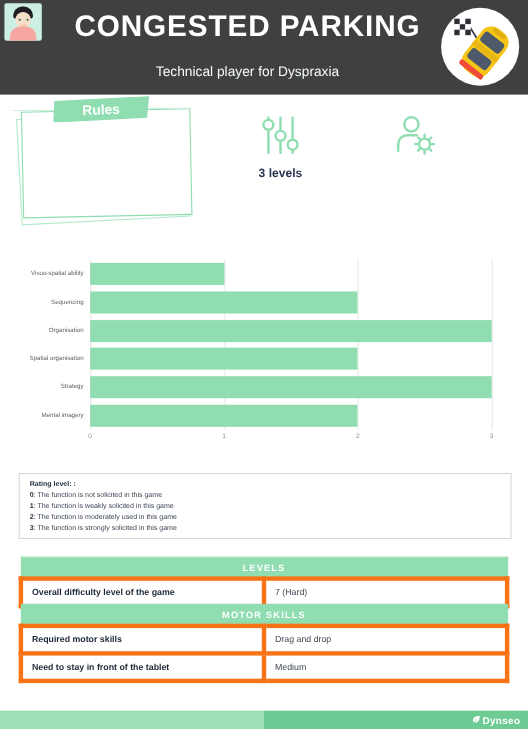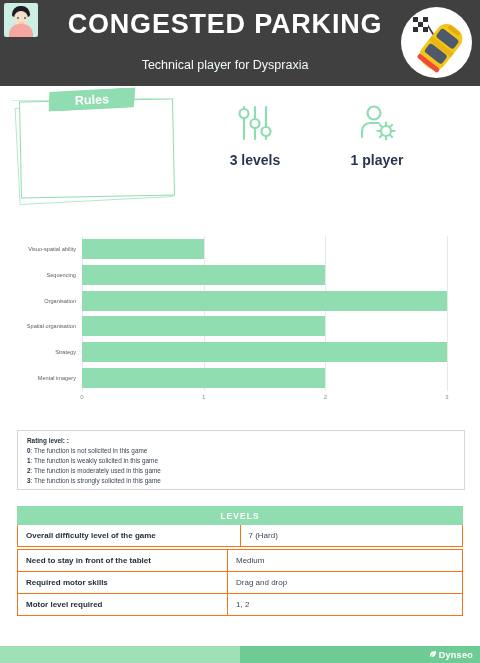--- a/index.html
+++ b/index.html
@@ -91,21 +91,21 @@
     text-align:center;font-size:11.2px;line-height:1.45;color:#2d3b4d;
   }
 
   
   .info-icons{position:absolute;left:200px;top:100px;width:280px;height:80px;}
   .info-item{position:absolute;top:0;width:110px;text-align:center;}
   .info-item.levels{left:0px;}
   .info-item.player{left:122px;}
   .info-icon{height:46px;display:flex;align-items:center;justify-content:center;}
   .info-label{
-    margin-top:6px;font-size:14px;font-weight:bold;color:#2a3550;
+    margin-top:6px;font-size:11px;font-weight:bold;color:#2a3550;
   }
 
   
   .chart{
     position:absolute;left:0;top:228px;width:480px;height:185px;
     background:#ffffff;
   }
   .chart-plot{
     position:absolute;left:82px;top:8px;width:365px;height:155px;
   }
@@ -143,21 +143,21 @@
   .rating-line b{color:#24303f;}
   .rl0{top:16px;} .rl1{top:26px;} .rl2{top:36px;} .rl3{top:46px;}
 
   
   .tbl{
     position:absolute;left:17px;width:446px;
     border-collapse:collapse;
     table-layout:fixed;
   }
   .tbl td{
-    border:1px solid #f97316;
+    border:4px solid #f97316;
     padding:0 8px;height:21px;
     font-size:8px;
     vertical-align:middle;
   }
   .sec-head td{
     background:#8FDDB0;border:1px solid #8FDDB0;
     color:#ffffff;text-align:center;
     font-size:8.4px;font-weight:bold;letter-spacing:1.1px;
     height:17px;
   }
@@ -259,21 +259,20 @@
           <line x1="31" y1="36" x2="31" y2="38.5"></line>
           <line x1="22.5" y1="30" x2="25" y2="30"></line>
           <line x1="37" y1="30" x2="39.5" y2="30"></line>
           <line x1="25" y1="24" x2="26.8" y2="25.8"></line>
           <line x1="35.2" y1="34.2" x2="37" y2="36"></line>
           <line x1="37" y1="24" x2="35.2" y2="25.8"></line>
           <line x1="26.8" y1="34.2" x2="25" y2="36"></line>
         </g>
       </svg>
     </div>
-    <div class="info-label">1 player</div>
   </div>
 </div>
 
 <div class="chart">
   <div class="chart-plot" id="chart-plot">
       <div class="gridline" style="left: 0px;"></div>
       <div class="gridline" style="left: 121.667px;"></div>
       <div class="gridline" style="left: 243.333px;"></div>
       <div class="gridline" style="left: 365px;"></div>
       <div class="bar-row" style="top: 2.91667px; height: 20px;">
@@ -330,31 +329,30 @@
     </tr>
     <tr>
       <td class="key-cell">Overall difficulty level of the game</td>
       <td class="val-cell">7 (Hard)</td>
     </tr>
   </tbody>
 </table>
 
 <table class="tbl tbl-motor">
   <tbody>
+    <tr class="sec-head">
+      <td colspan="2">MOTOR SKILLS</td>
+    </tr>
+    <tr>
+      <td class="key-cell">Required motor skills</td>
+      <td class="val-cell">Drag and drop</td>
+    </tr>
     <tr>
       <td class="key-cell">Need to stay in front of the tablet</td>
       <td class="val-cell">Medium</td>
-    </tr>
-    <tr>
-      <td class="key-cell">Required motor skills</td>
-      <td class="val-cell">Drag and drop</td>
-    </tr>
-    <tr>
-      <td class="key-cell">Motor level required</td>
-      <td class="val-cell">1, 2</td>
     </tr>
   </tbody>
 </table>
 
 <div class="footer">
   <div class="footer-left"></div>
   <div class="footer-right"></div>
   <div class="footer-brand">
     <span>
       <svg width="8" height="8" viewBox="0 0 8 8">

